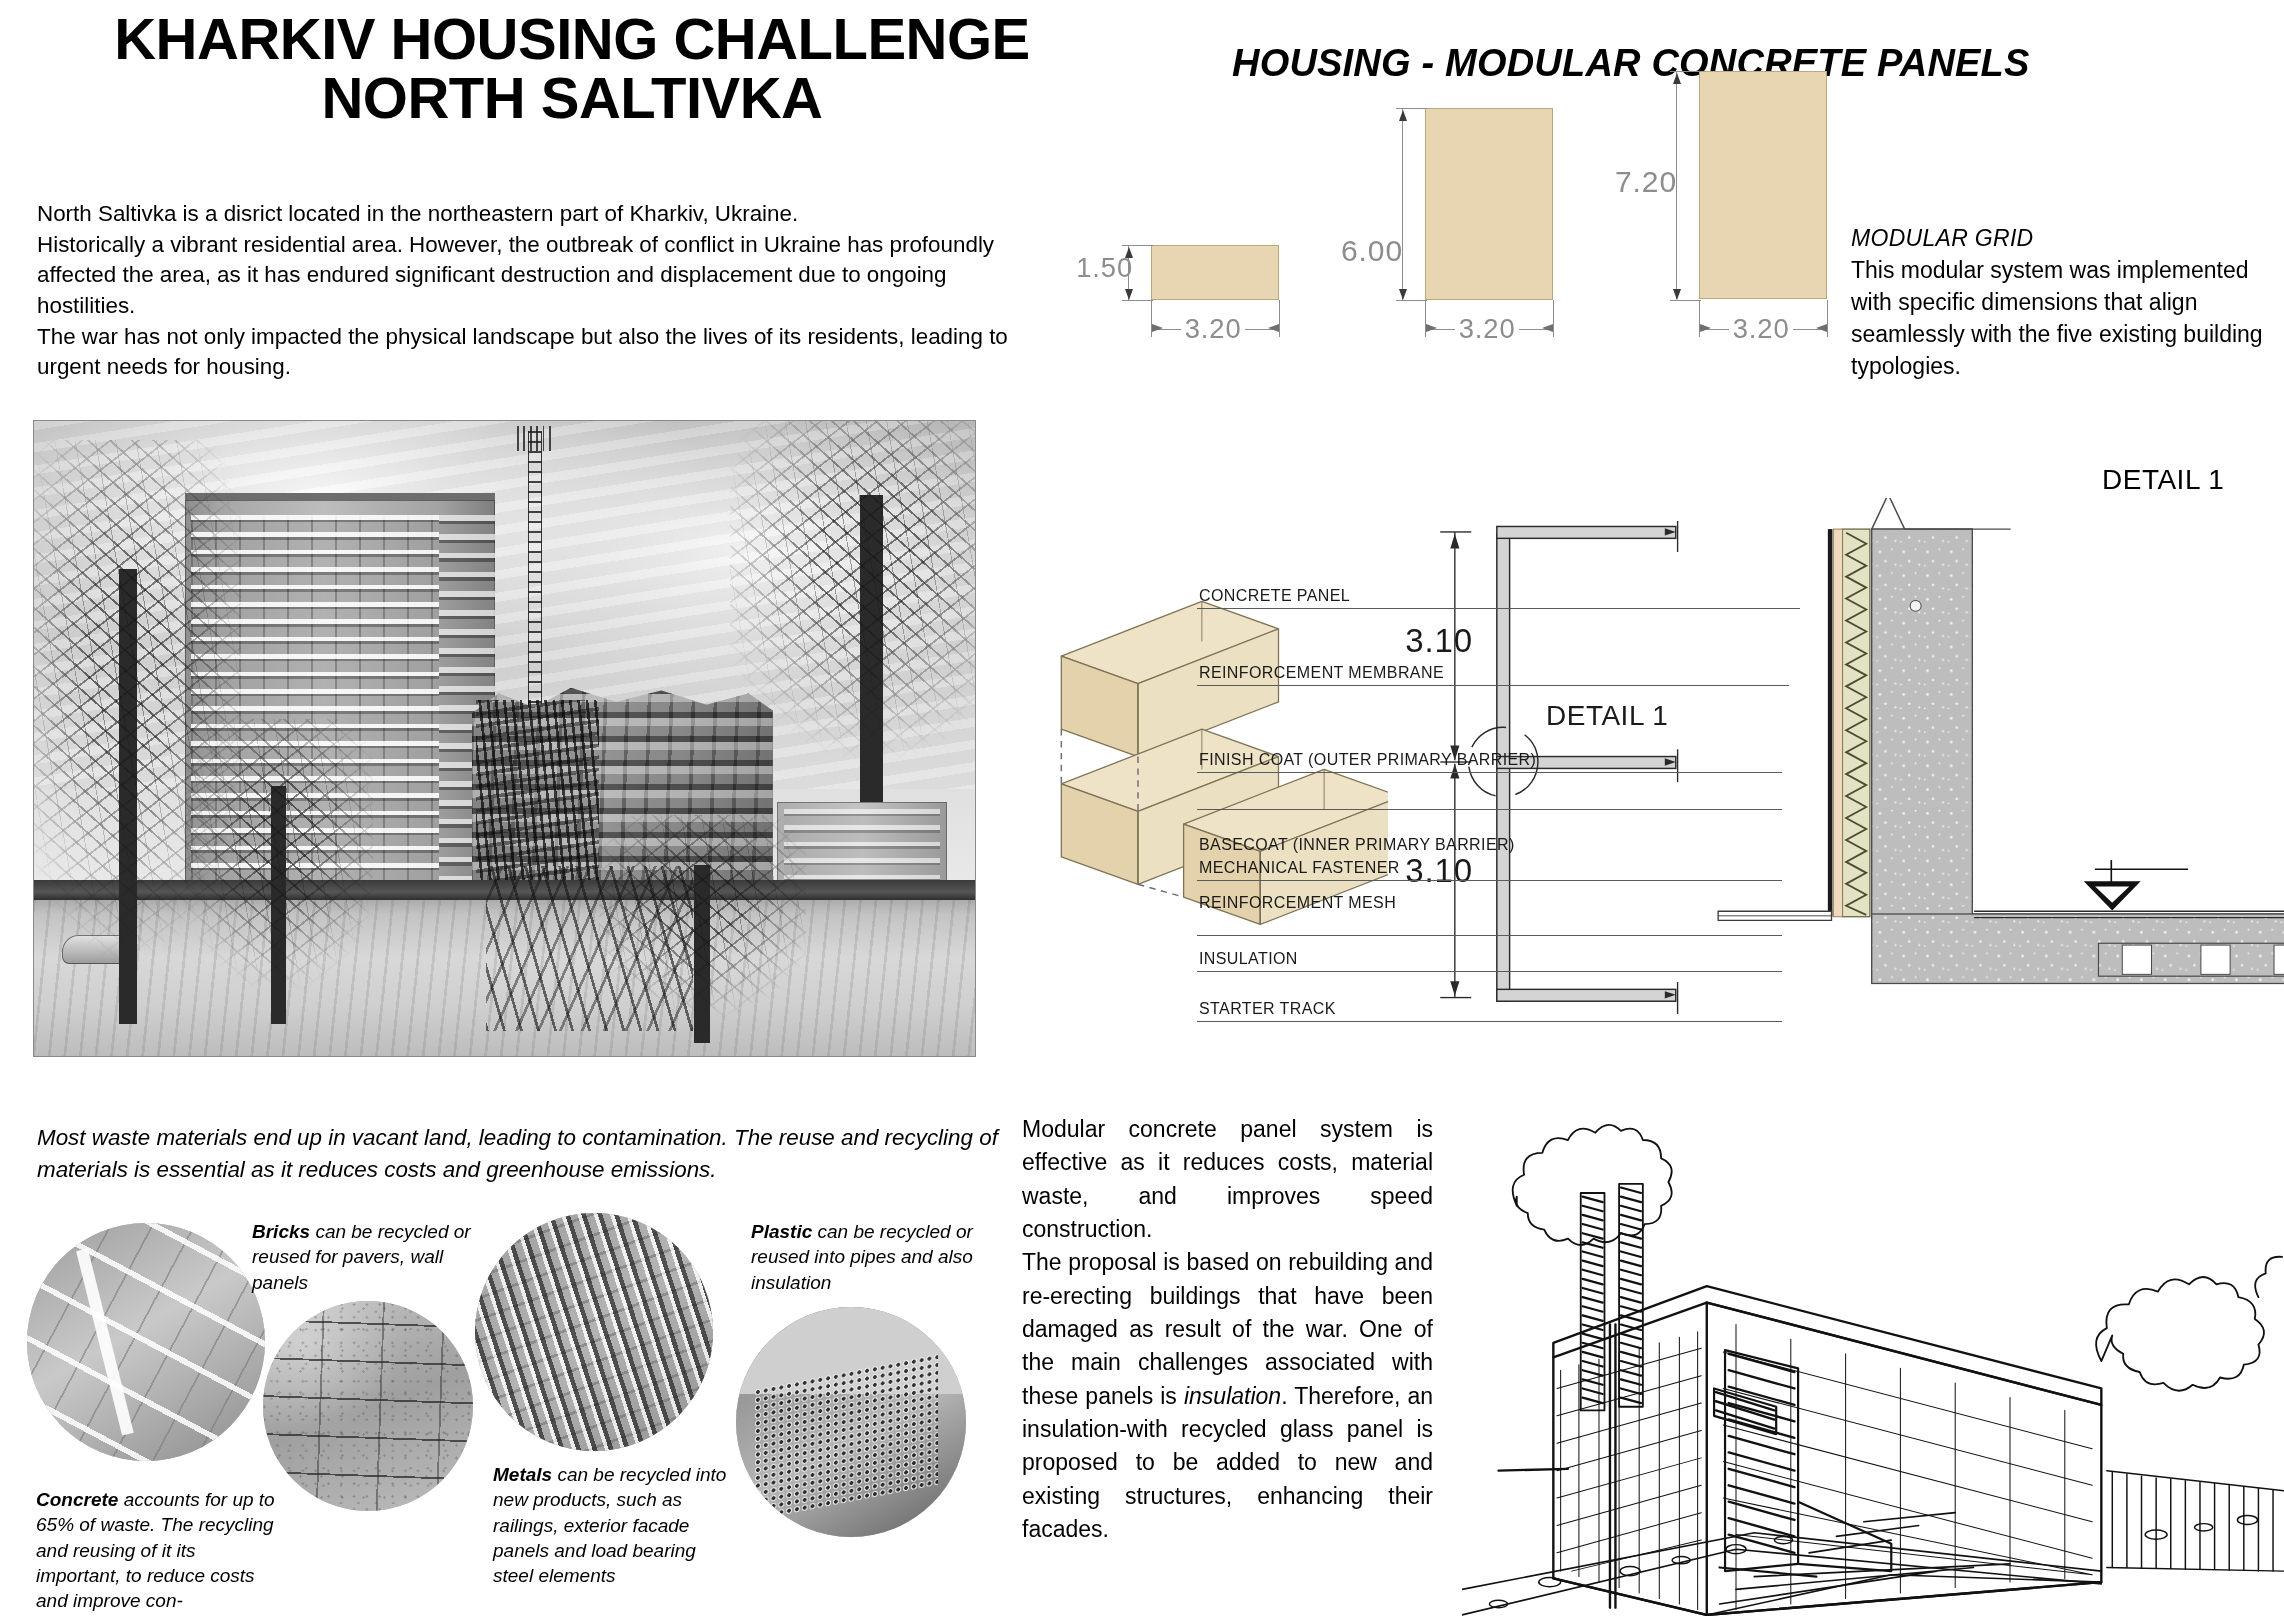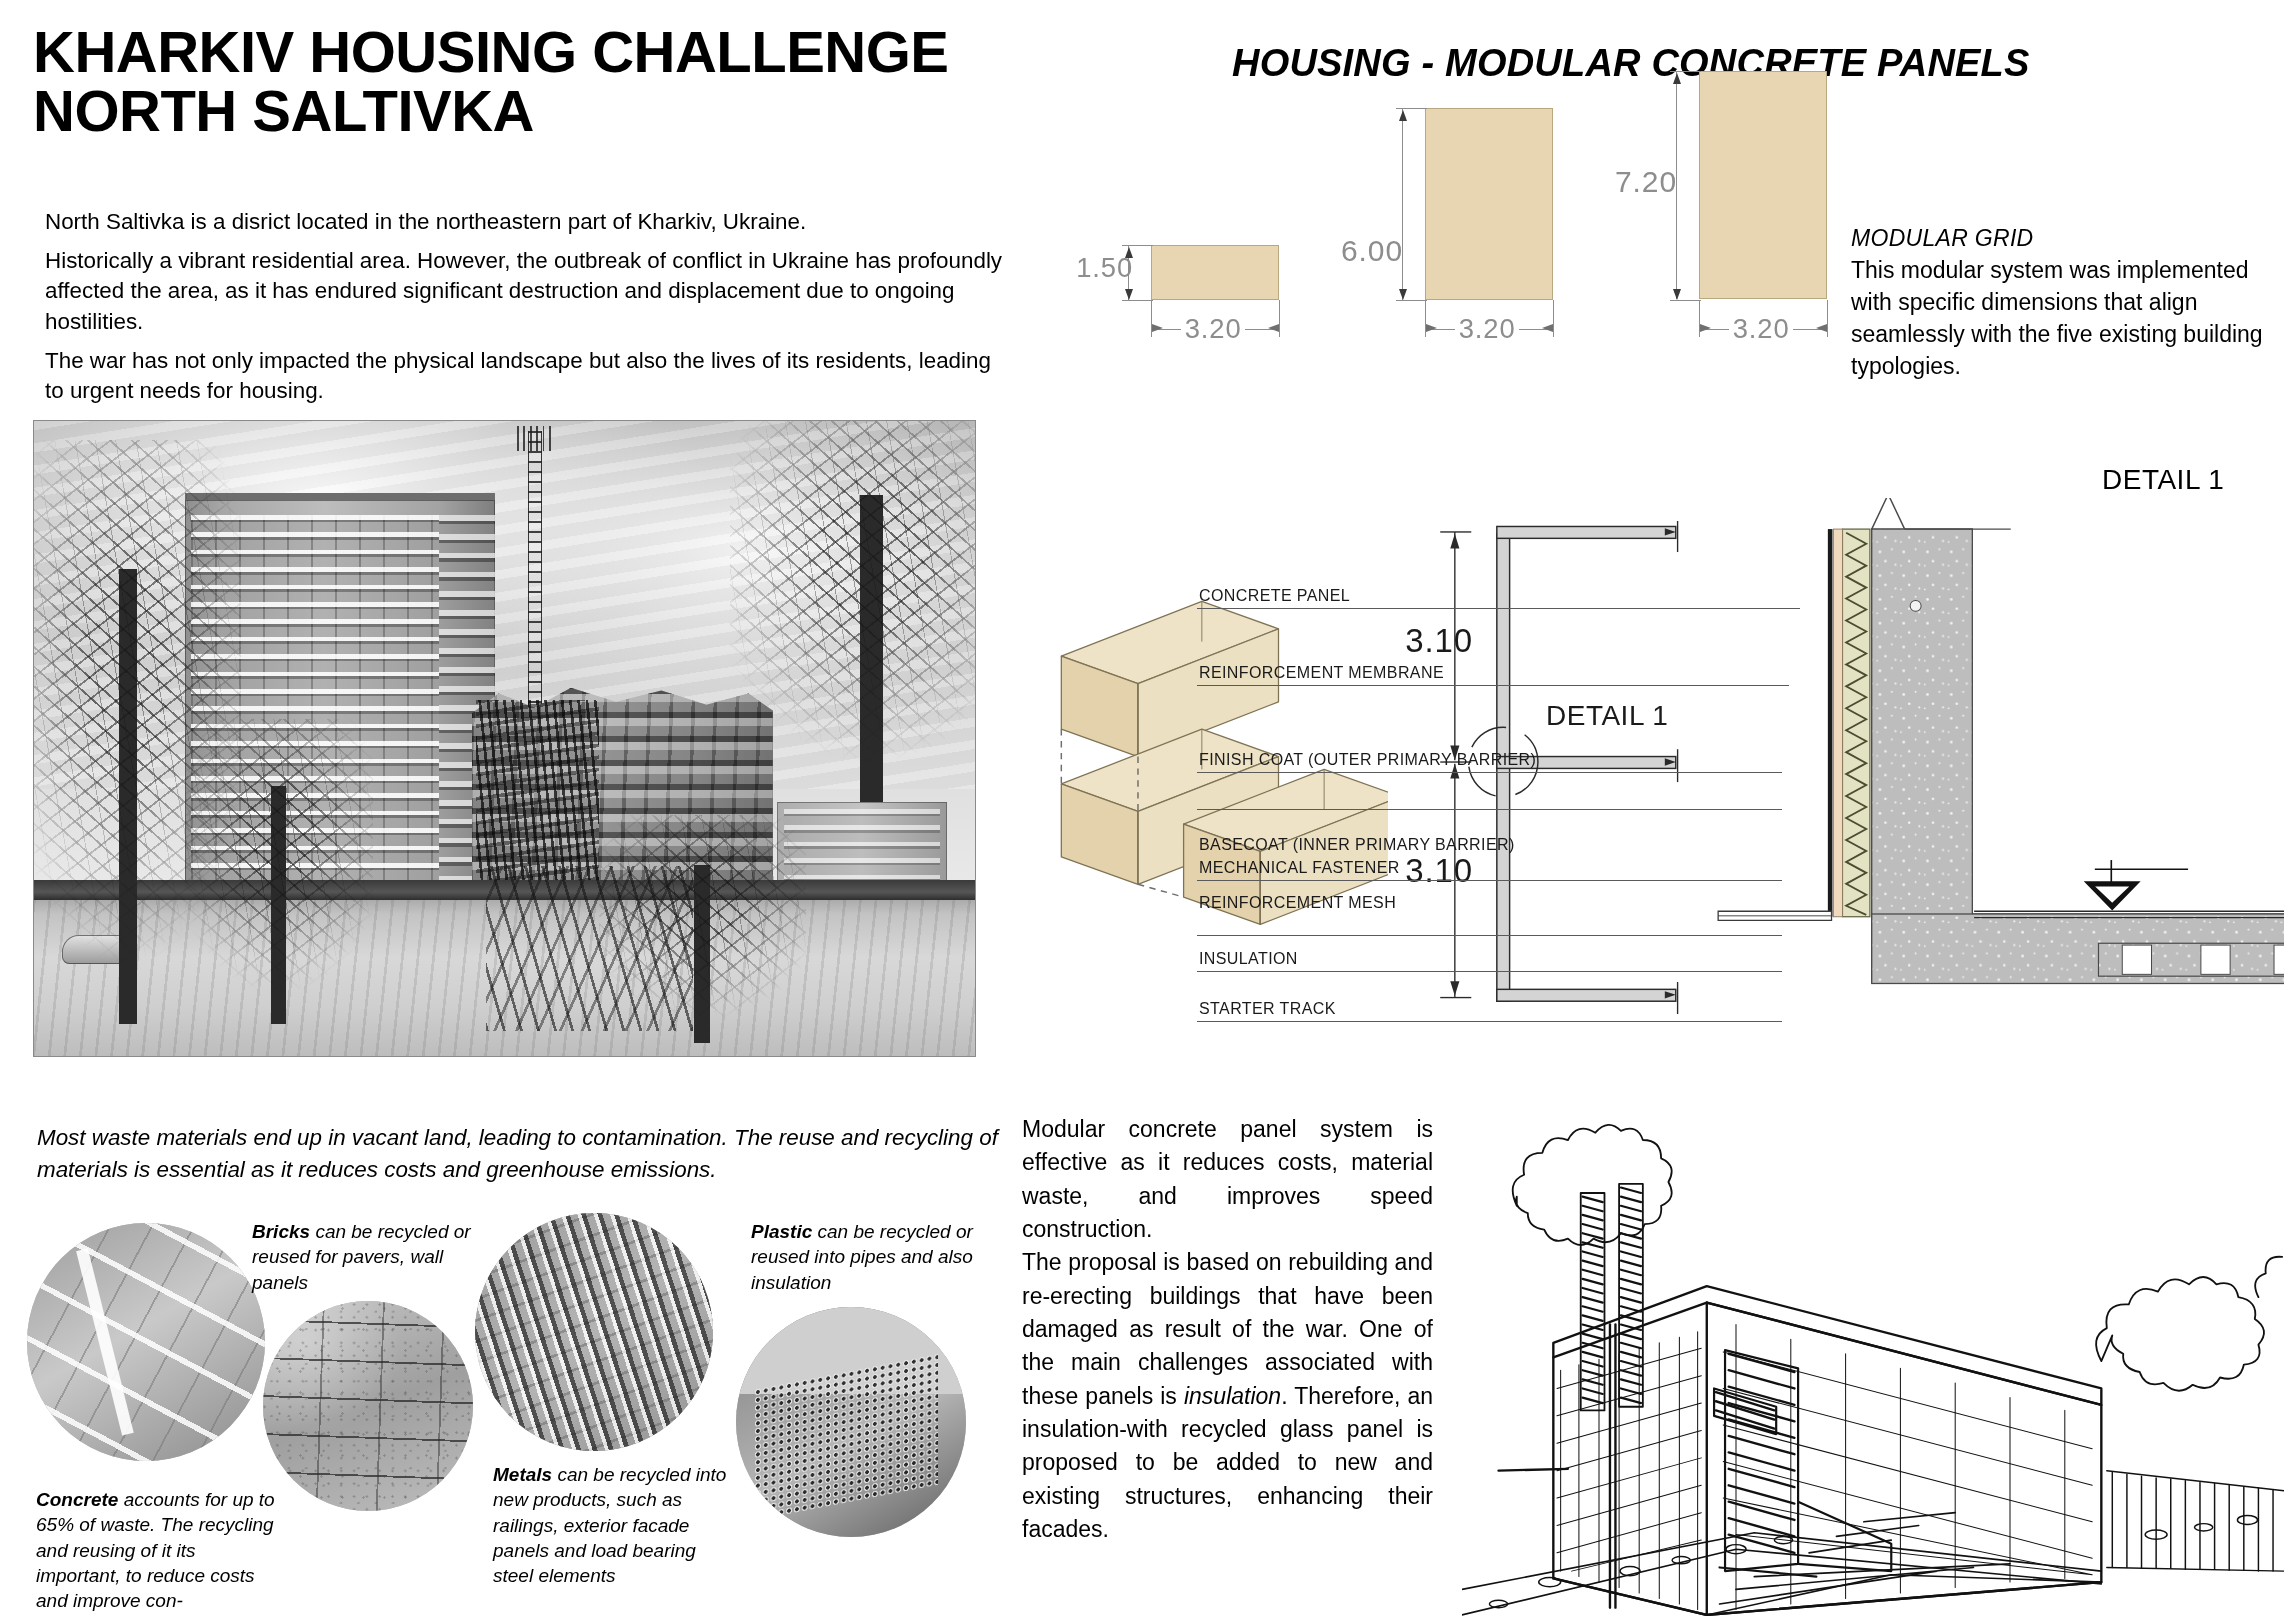--- a/index.html
+++ b/index.html
@@ -22,27 +22,28 @@
   .board {
     position: absolute;
     inset: 0;
     background: #ffffff;
   }
 
   
   .main-title {
     position: absolute;
     left: 33px;
-    top: 22px;
+    top: 9px;
     width: 1078px;
     font-size: 58px;
     font-weight: bold;
     line-height: 1.02;
     letter-spacing: -0.5px;
     font-family: "Liberation Sans", sans-serif;
+    text-align: center;
   }
   .main-title span { display: block; }
 
   .right-title {
     position: absolute;
     left: 1232px;
     top: 42px;
     font-size: 38px;
     font-weight: bold;
     font-style: italic;
@@ -51,21 +52,21 @@
 
   
   .intro {
     position: absolute;
     left: 37px;
     top: 199px;
     width: 982px;
     font-size: 22.4px;
     line-height: 1.37;
   }
-  .intro p { margin: 8px; }
+  .intro p { margin: 0; }
 
   
   .photo-frame {
     position: absolute;
     left: 33px;
     top: 420px;
     width: 943px;
     height: 637px;
     overflow: hidden;
     background: #cfcfcf;

